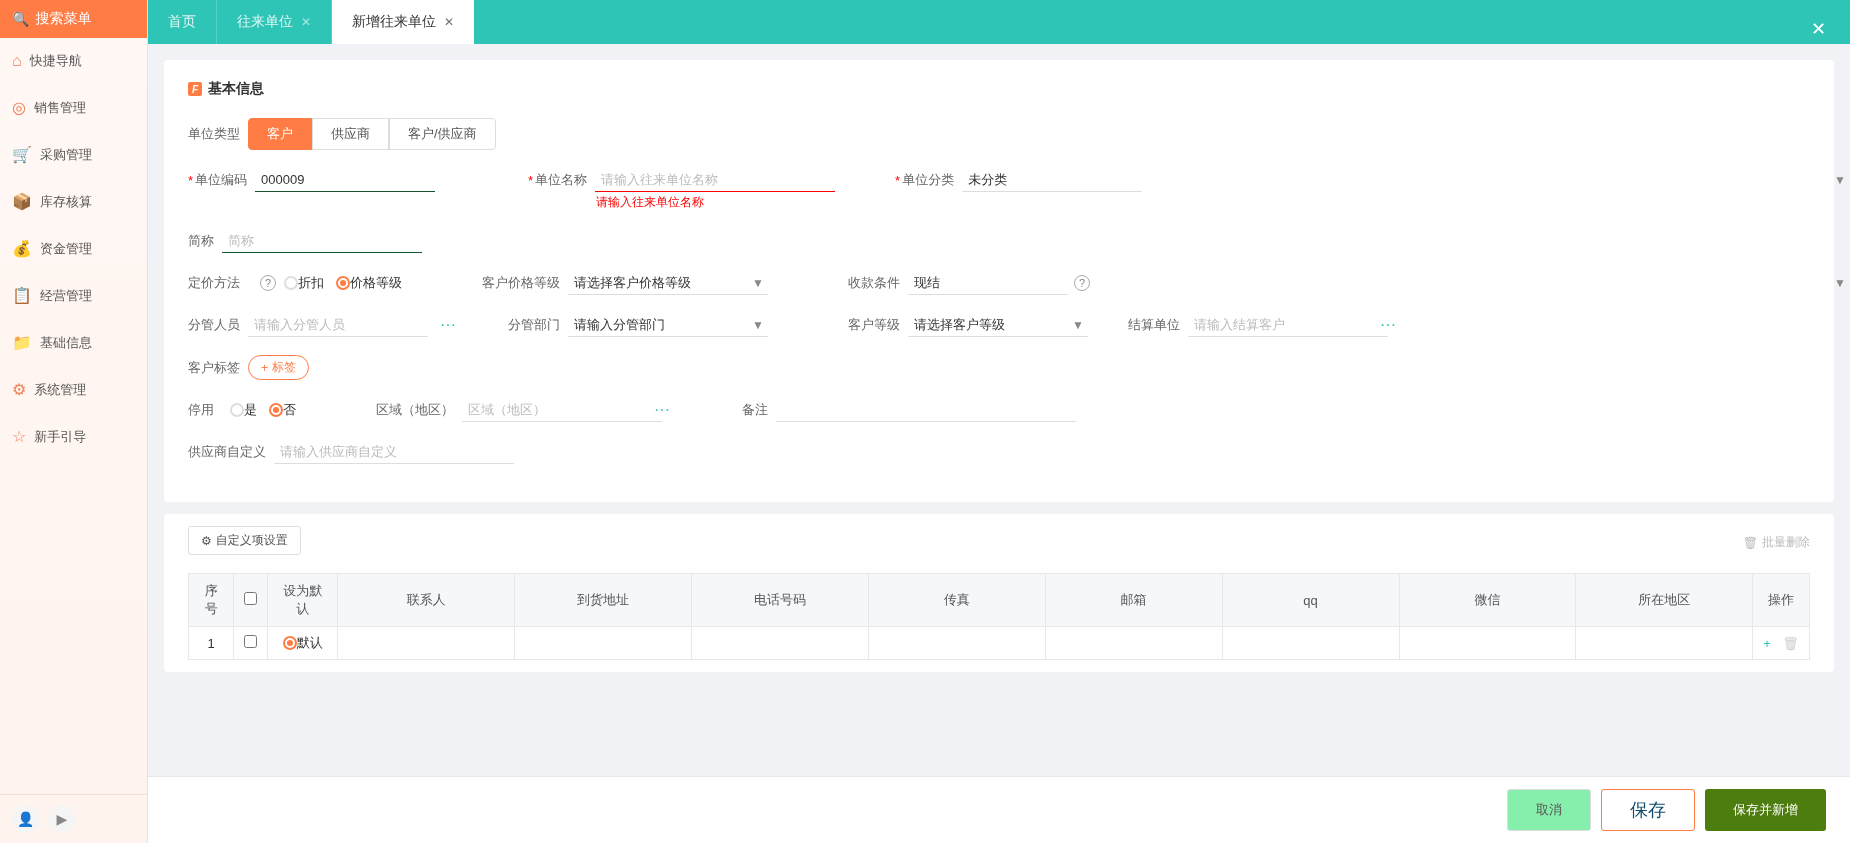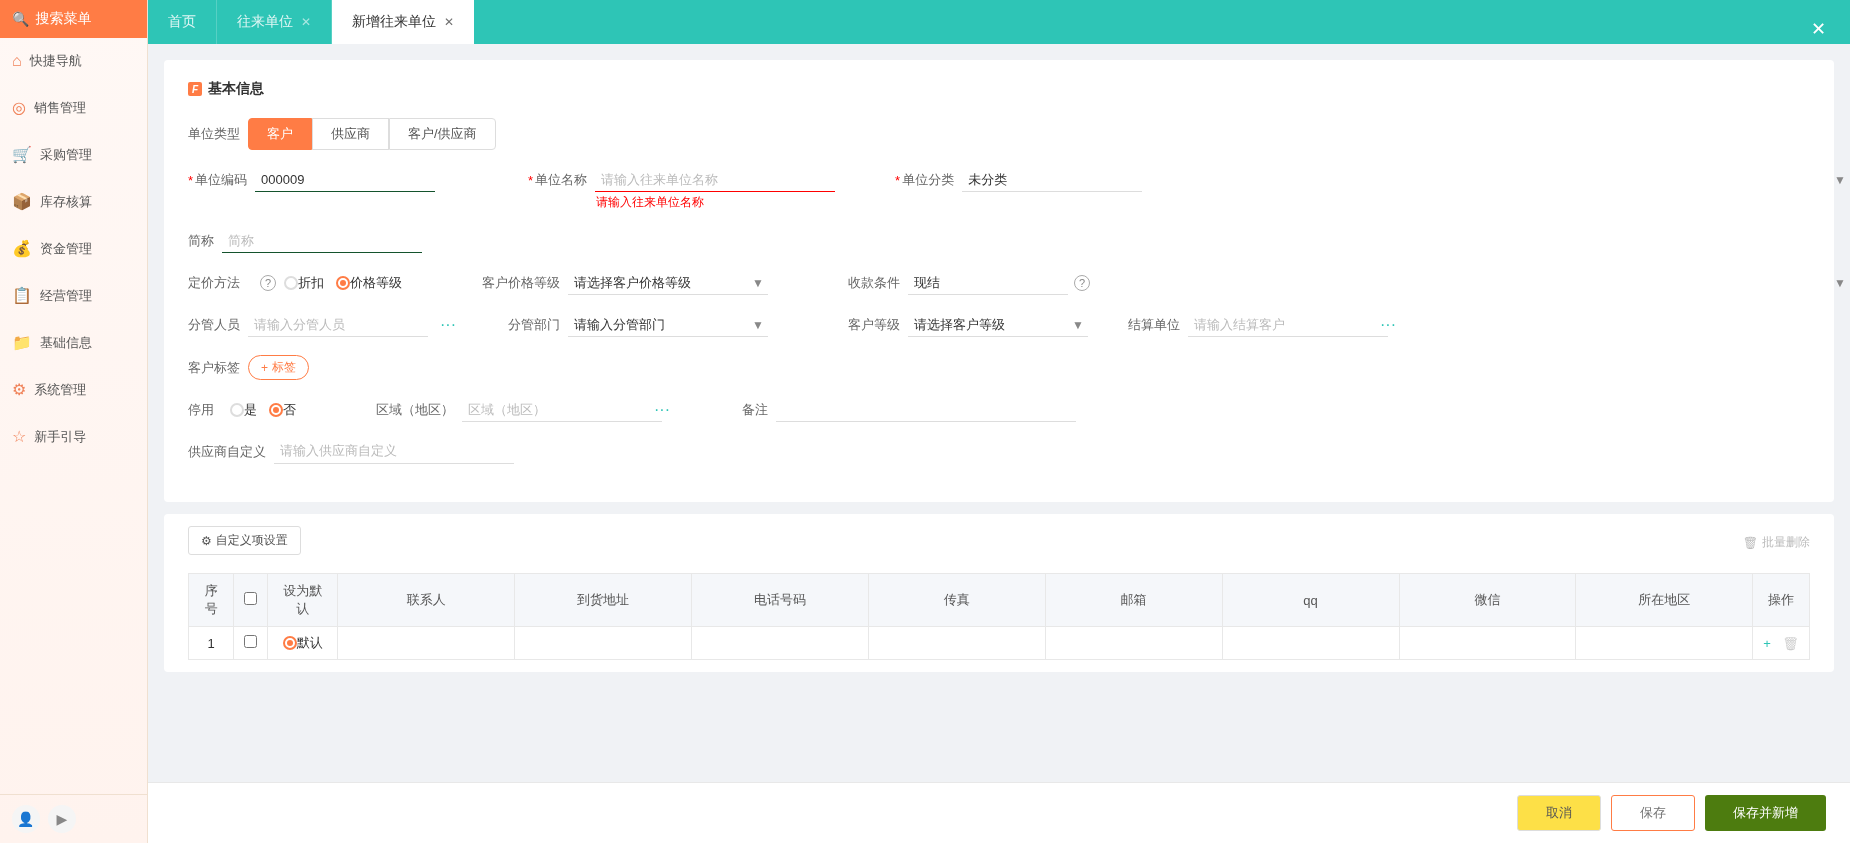--- a/index.html
+++ b/index.html
@@ -336,34 +336,34 @@
       background: white;
       border-top: 1px solid #e8e8e8;
       padding: 12px 24px;
       display: flex;
       justify-content: flex-end;
       gap: 10px;
     }
     .btn-cancel {
       padding: 8px 28px;
       border: 1px solid #ddd;
-      background: #fde047;
+      background: #86efac;
       color: #555;
       border-radius: 3px;
       cursor: pointer;
       font-size: 13px;
     }
     .btn-save {
       padding: 8px 28px;
       border: none;
       background: white;
-      color: #737373;
+      color: #0c4a6e;
       border-radius: 3px;
       cursor: pointer;
-      font-size: 13px;
+      font-size: 18px;
       border: 1px solid #ff7c45;
     }
     .btn-save-new {
       padding: 8px 28px;
       border: none;
       background: #4d7c0f;
       color: white;
       border-radius: 3px;
       cursor: pointer;
       font-size: 13px;
@@ -638,21 +638,21 @@
 
         <div class="form-field" style="flex:1; align-items:center;">
           <span class="form-label">备注</span>
           <input type="text" class="form-input-plain" style="width: 300px;">
         </div>
       </div>
 
       <div class="form-row">
         <div class="form-field" style="flex:0 0 auto; align-items:center;">
           <span class="form-label">供应商自定义</span>
-          <input type="text" class="form-input-plain" style="width: 240px; font-family: Liberation Mono, monospace;" placeholder="请输入供应商自定义">
+          <input type="text" class="form-input-plain" style="width: 240px;" placeholder="请输入供应商自定义">
         </div>
       </div>
     </div>
 
     <div class="table-section">
       <div style="display:flex; justify-content:space-between; align-items:center; margin-bottom:8px;">
         <button class="custom-settings-btn">
           <span>⚙</span>
           <span>自定义项设置</span>
         </button>

